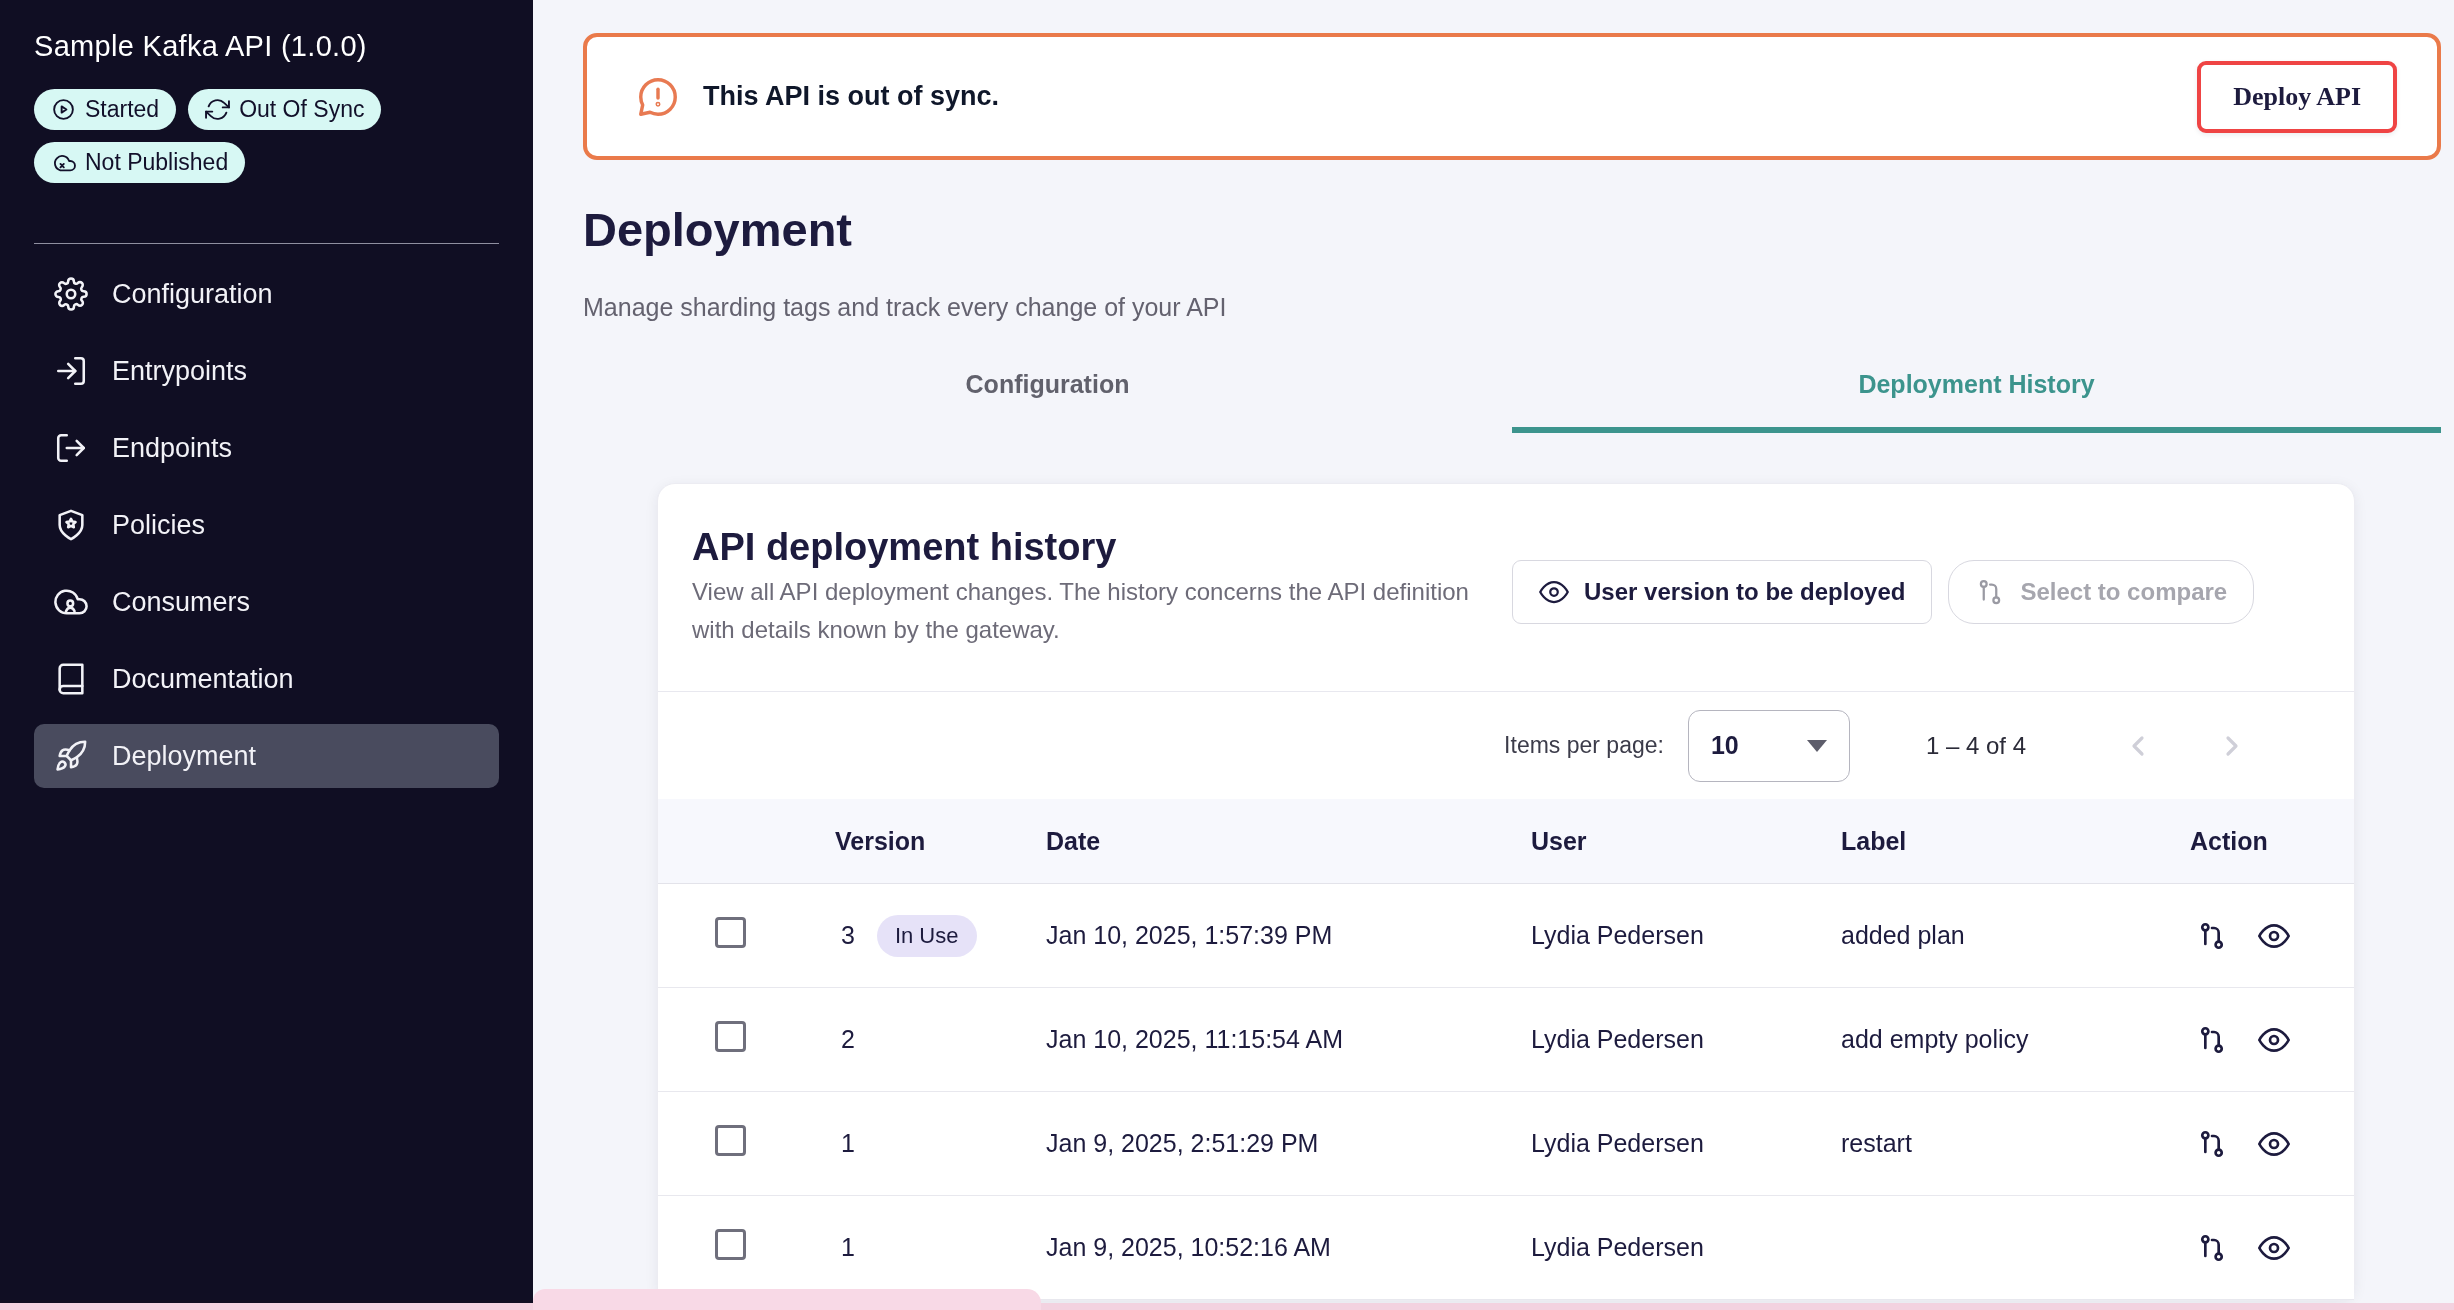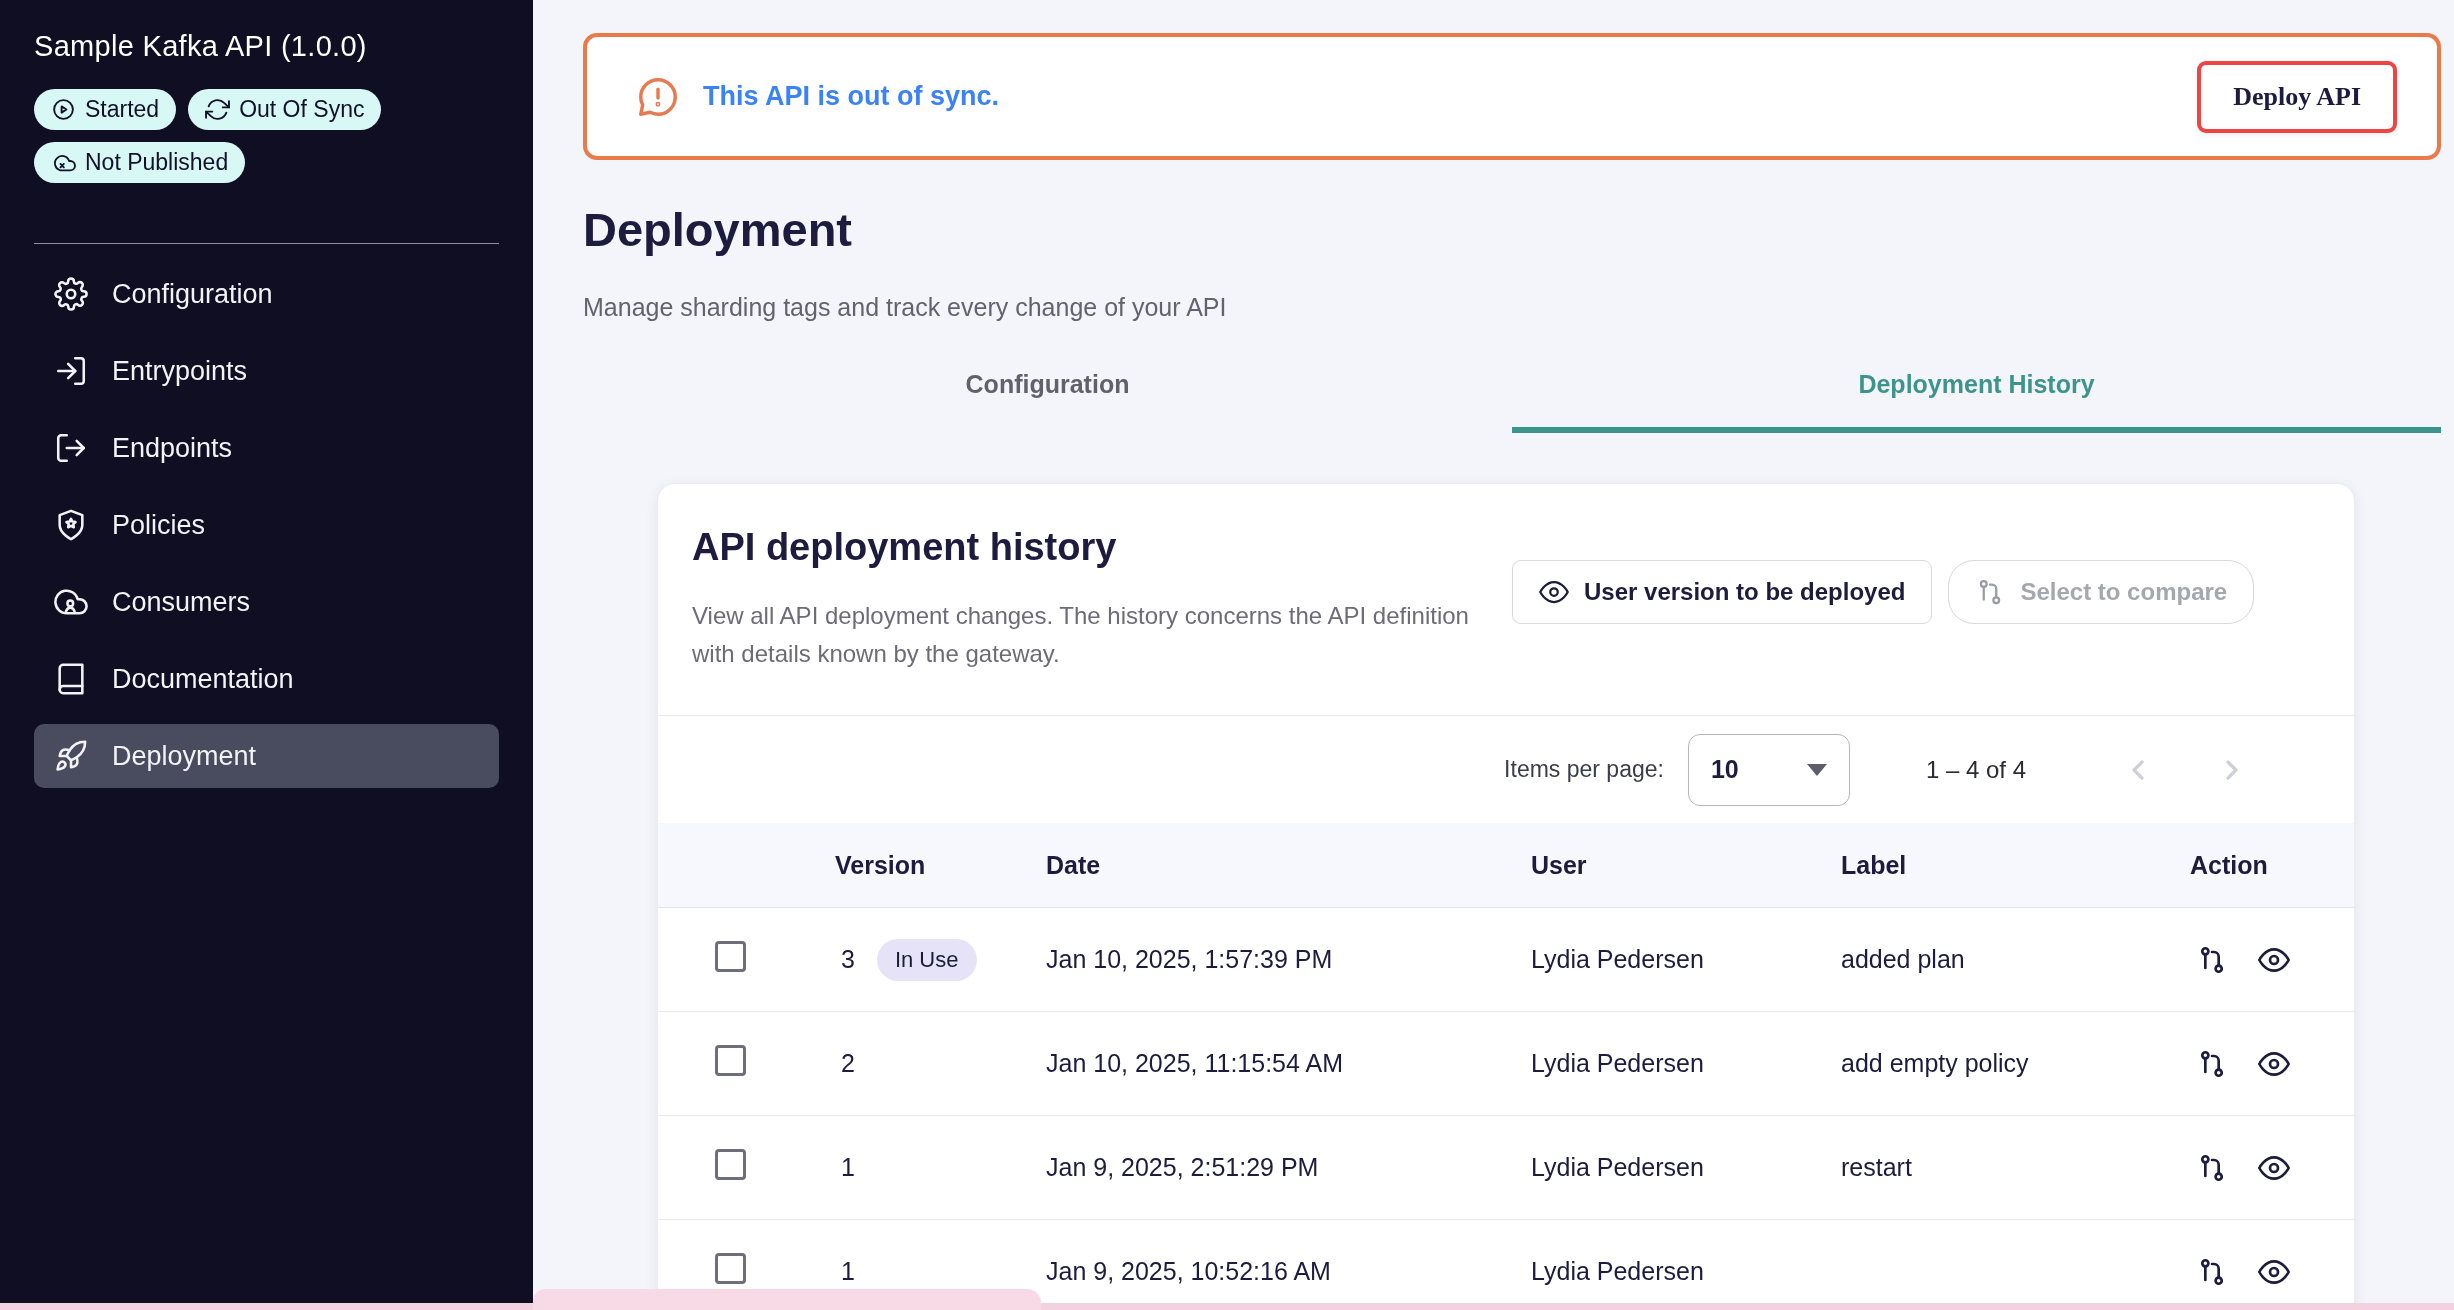--- a/index.html
+++ b/index.html
@@ -22,39 +22,39 @@
   .menu-item svg { width:34px; height:34px; stroke:#f2f2f7; flex:none; }
 
   svg.icon { fill:none; stroke:currentColor; stroke-width:1.8; stroke-linecap:round; stroke-linejoin:round; }
 
   
   .main { flex:1; padding:33px 13px 0 50px; position:relative; }
 
   .banner { display:flex; align-items:center; background:#ffffff; border:4px solid #ea7a4a;
             border-radius:14px; height:127px; padding:0 40px 0 48px; }
   .banner .warn { width:46px; height:46px; color:#e87a52; flex:none; }
-  .banner-msg { font-size:27px; font-weight:700; color:#3b82f6; margin-left:22px; flex:1; }
+  .banner-msg { font-size:27px; font-weight:700; color:#0f172a; margin-left:22px; flex:1; }
   .deploy-btn { background:#fff; border:4px solid #ef4444; border-radius:9px; height:72px; padding:0 32px;
                 font-family:Liberation Serif, serif; font-size:26px; font-weight:700; color:#1d1b3e; cursor:pointer;
                 box-shadow:0 2px 5px rgba(25,25,50,.08); }
 
   .page-title { margin-top:42px; font-size:47px; font-weight:700; color:#1d1b3e; }
   .page-subtitle { margin-top:36px; font-size:25px; color:#64626f; }
 
   .tabbar { display:flex; margin-top:48px; }
   .tab { flex:1; text-align:center; padding-bottom:28px; font-size:25px; font-weight:600;
          color:#61616c; cursor:pointer; border-bottom:6px solid transparent; }
   .tab.active { color:#3c948d; border-bottom-color:#3c948d; }
 
   
   .card { margin:50px 86px 0 74px; background:#fff; border-radius:18px;
           border:1px solid #ececf2; box-shadow:0 3px 14px rgba(25,25,60,.07); }
   .card-head { display:flex; justify-content:flex-start; padding:42px 34px 0 34px; }
   .card-title { font-size:38px; font-weight:700; color:#1d1b3e; }
-  .card-desc { margin-top:28px; font-size:24px; line-height:38px; color:#6d6b78; max-width:820px; }
+  .card-desc { margin-top:4px; font-size:24px; line-height:38px; color:#6d6b78; max-width:820px; }
   .head-actions { display:flex; gap:16px; margin-top:34px; }
   .btn { display:inline-flex; align-items:center; gap:15px; height:64px; padding:0 26px; background:#fff;
          border:1px solid #d8d8e0; border-radius:9px; font-family:inherit; font-size:24px; font-weight:600;
          color:#1d1b3e; cursor:pointer; white-space:nowrap; }
   .btn svg { width:30px; height:30px; }
   .btn.disabled { color:#a6a6ae; cursor:default;border-radius:26px; }
   .btn.disabled svg { color:#9a9aa3; }
 
   .paginator { display:flex; align-items:center; justify-content:flex-end; margin-top:42px;
                border-top:1px solid #e8e8ef; height:108px; padding-right:106px; }

